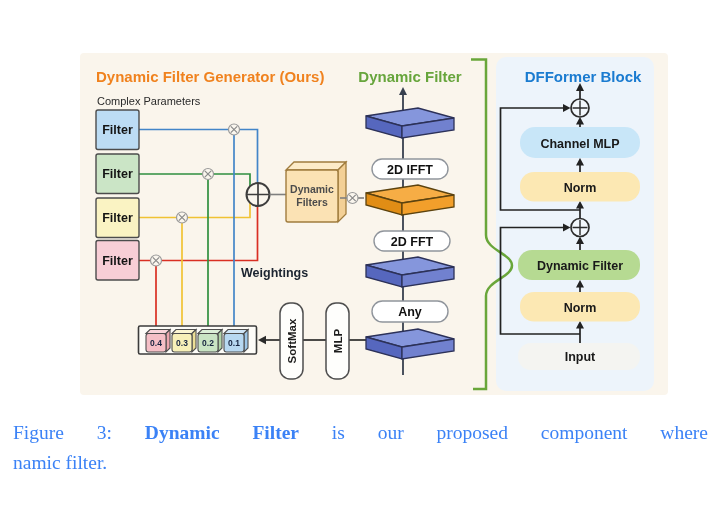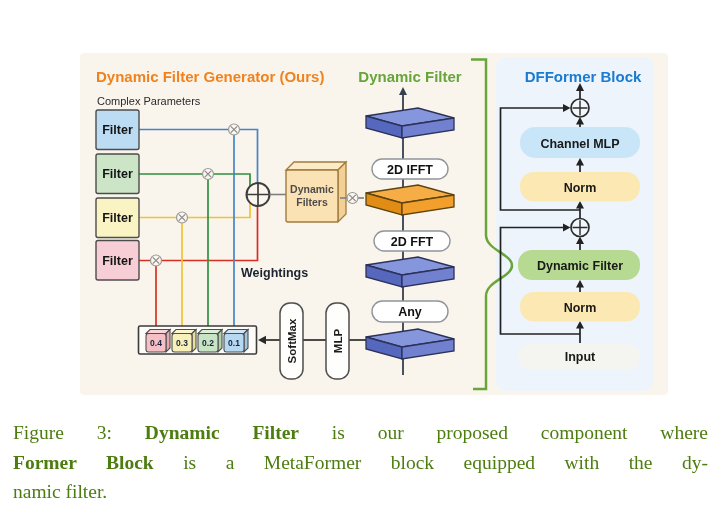--- a/index.html
+++ b/index.html
@@ -2,21 +2,21 @@
 <html><head>
 <meta charset="utf-8">
 <style>
   html,body{margin:0;padding:0;background:#ffffff;}
   .page{position:relative;width:720px;height:514px;background:#ffffff;overflow:hidden;
         font-family:"Liberation Sans",sans-serif;margin-top:37px;}
   svg{display:block;}
   svg text{font-family:"Liberation Sans",sans-serif;}
   .tb{font-weight:bold;}
   .caption{position:absolute;left:13px;top:381px;width:695px;
-           font-family:"Liberation Serif",serif;font-size:19.5px;line-height:29.5px;color:#4d7c0f;}
+           font-family:"Liberation Serif",serif;font-size:19.5px;line-height:29.5px;color:#3b82f6;}
   .cap-line{text-align:justify;text-align-last:justify;white-space:normal;}
   .cap-line.last{text-align-last:left;}
   .cap-line b{font-weight:bold;}
 </style>
 </head>
 <body>
 
 <div class="page">
 
 <svg width="720" height="372" viewBox="0 0 720 372">
@@ -225,17 +225,16 @@
     <text x="580" y="270.5" font-size="12.5px" class="tb" fill="#191919" text-anchor="middle" dominant-baseline="central">Norm</text>
 
     <rect x="518" y="306" width="122" height="27" rx="13" fill="#f4f4f1"></rect>
     <text x="580" y="320" font-size="12.5px" class="tb" fill="#191919" text-anchor="middle" dominant-baseline="central">Input</text>
   </g>
 
 </svg>
 
 <div class="caption">
   <div class="cap-line"><span>Figure 3:  </span><b>Dynamic Filter</b><span> is our proposed component where</span></div>
-  <div class="cap-line"><b>Former Block</b><span> is a MetaFormer block equipped with the dy-</span></div>
   <div class="cap-line last"><span>namic filter.</span></div>
 </div>
 
 </div>
 
 </body></html>

